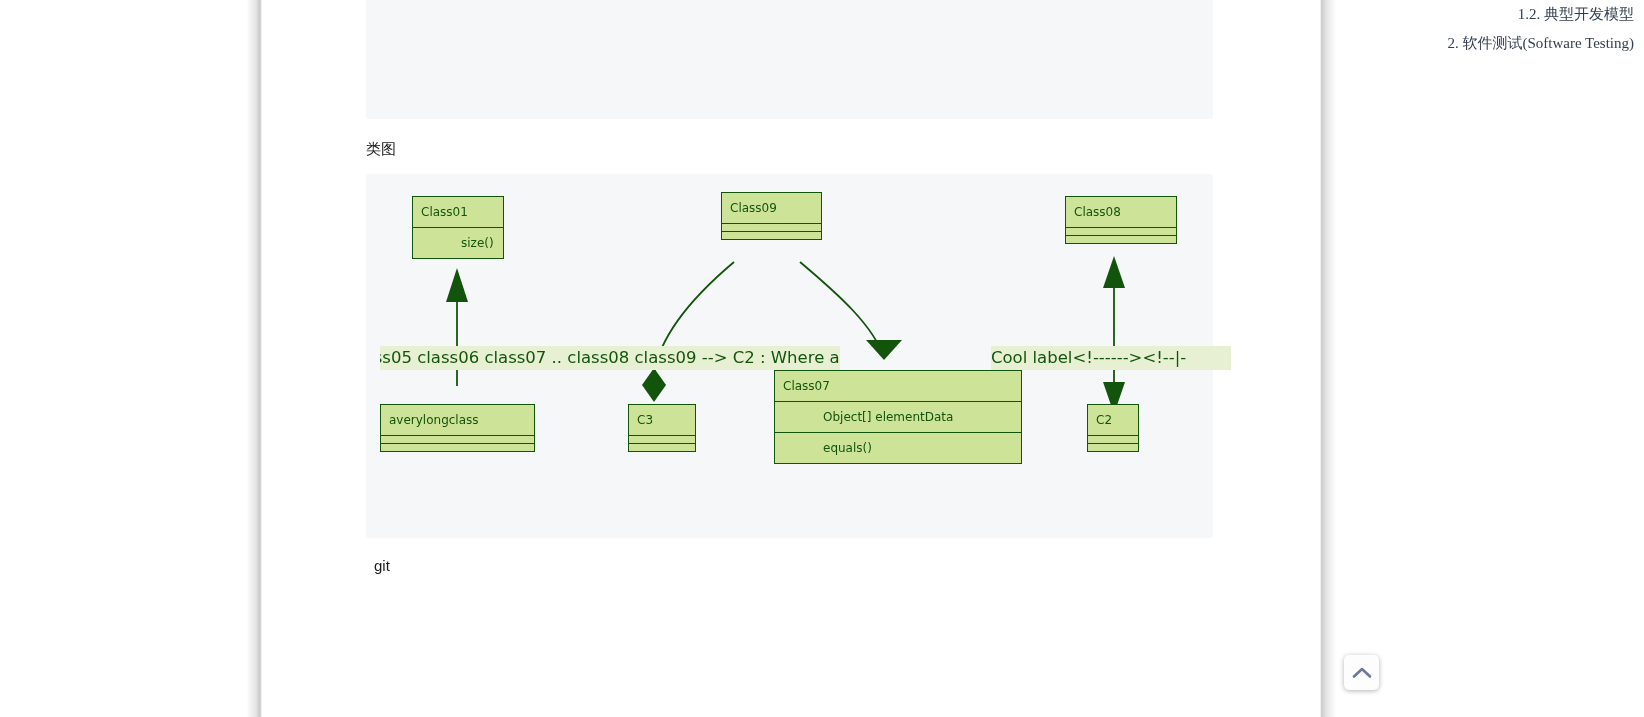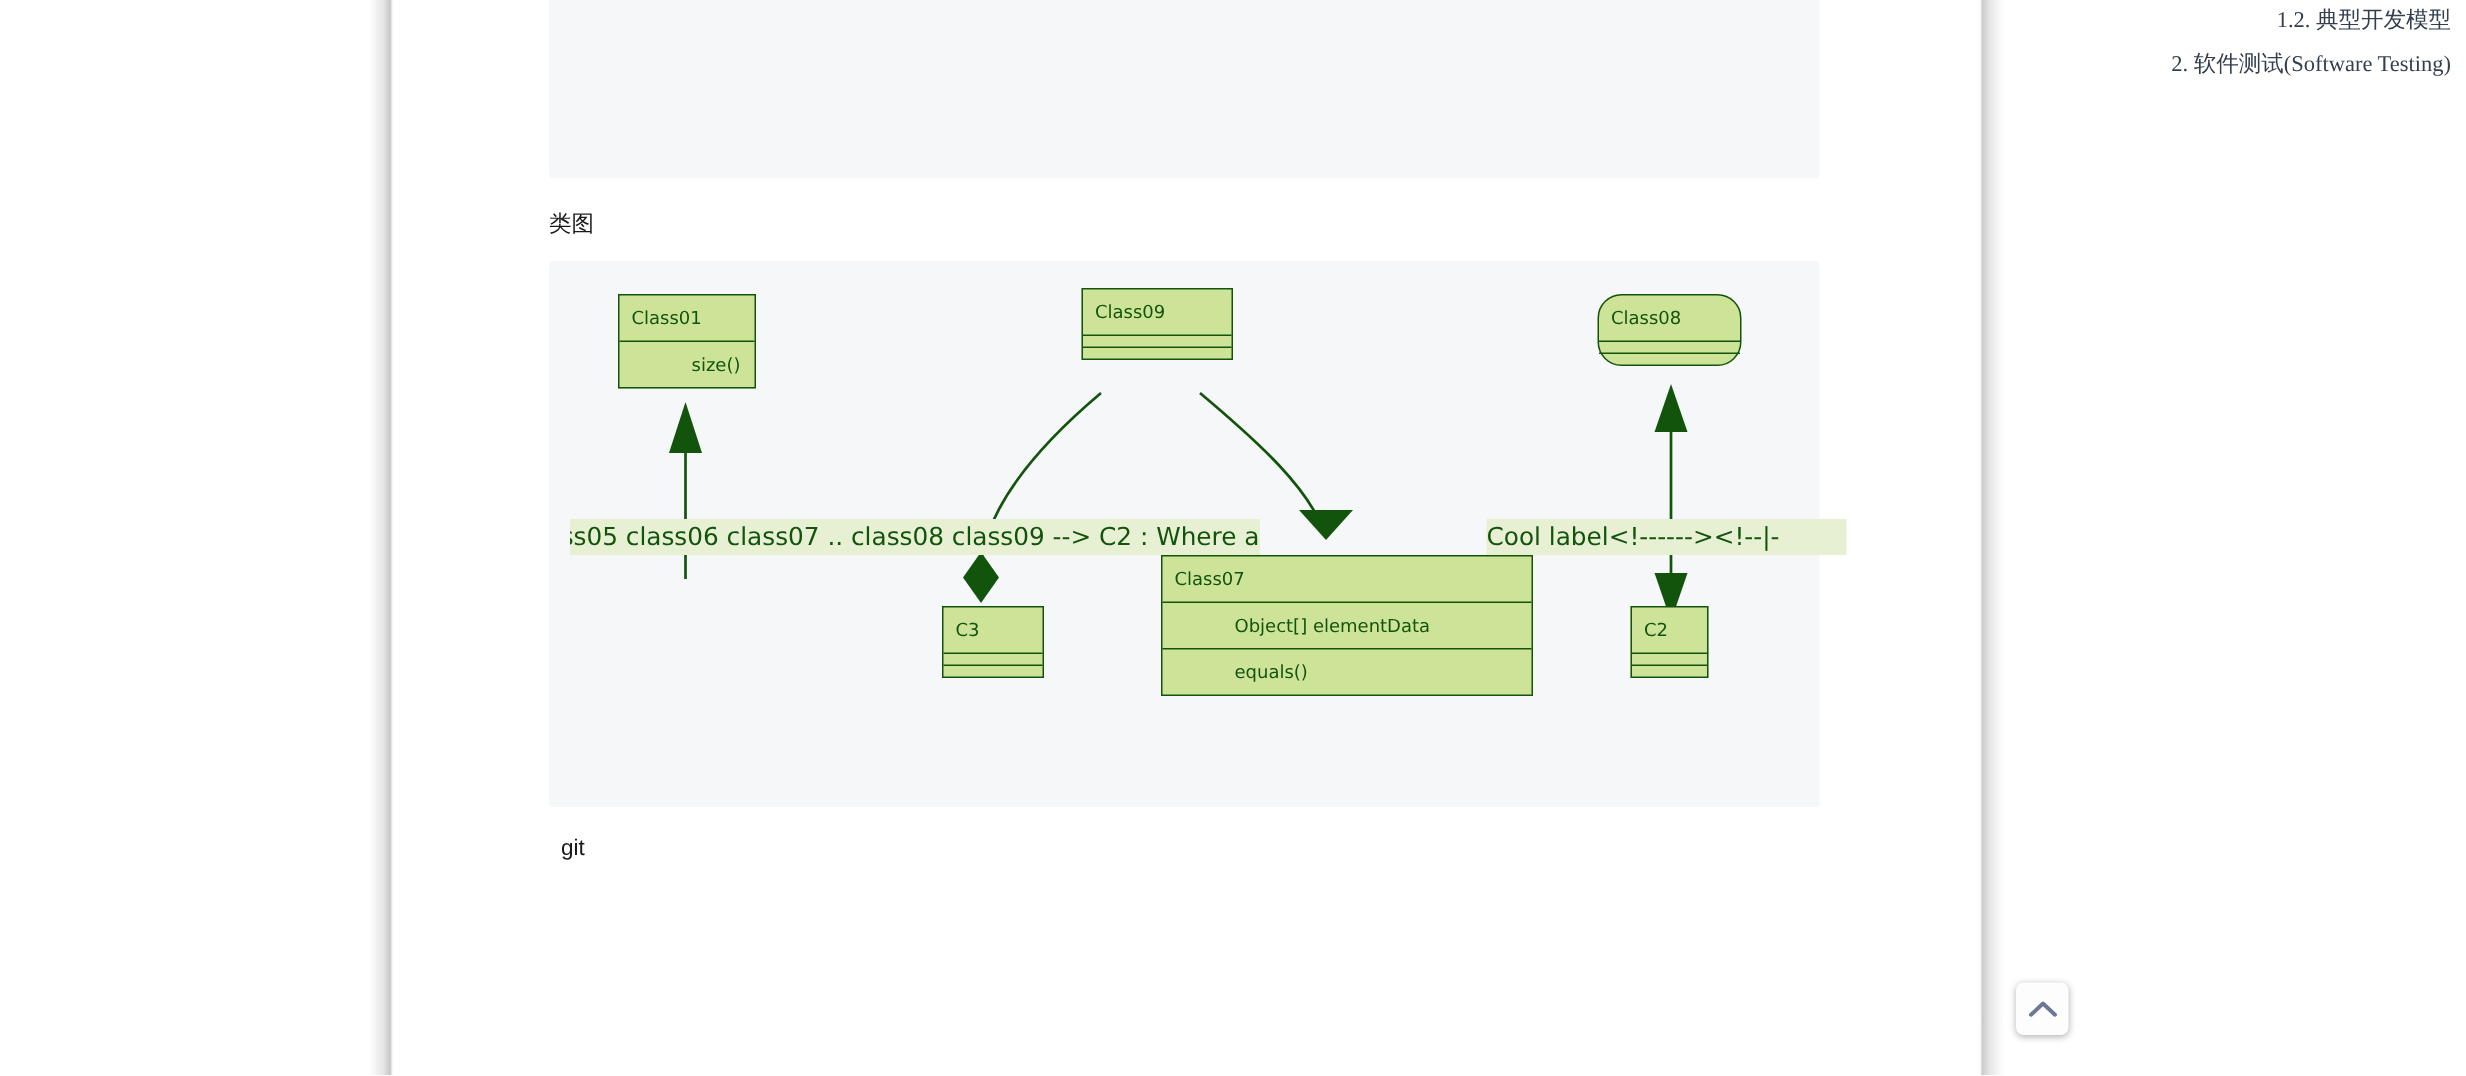--- a/index.html
+++ b/index.html
@@ -201,26 +201,31 @@
       <div class="row">Class01</div>
       <div class="row sep">size()</div>
     </div>
 
     <div class="uml" style="left:355px; top:18px; width:101px;">
       <div class="row">Class09</div>
       <div class="thin"></div>
       <div class="thin"></div>
     </div>
 
-    <div class="uml" style="left:699px; top:22px; width:96px;border-radius:16px;">
+    <div class="uml" style="left:699px; top:22px; width:112px;">
       <div class="row">Class08</div>
       <div class="thin"></div>
       <div class="thin"></div>
     </div>
 
+    <div class="uml" style="left:14px; top:230px; width:155px;">
+      <div class="row">averylongclass</div>
+      <div class="thin"></div>
+      <div class="thin"></div>
+    </div>
 
     <div class="uml" style="left:262px; top:230px; width:68px;">
       <div class="row">C3</div>
       <div class="thin"></div>
       <div class="thin"></div>
     </div>
 
     <div class="uml" style="left:408px; top:196px; width:248px;">
       <div class="row">Class07</div>
       <div class="row sep">Object[] elementData</div>

